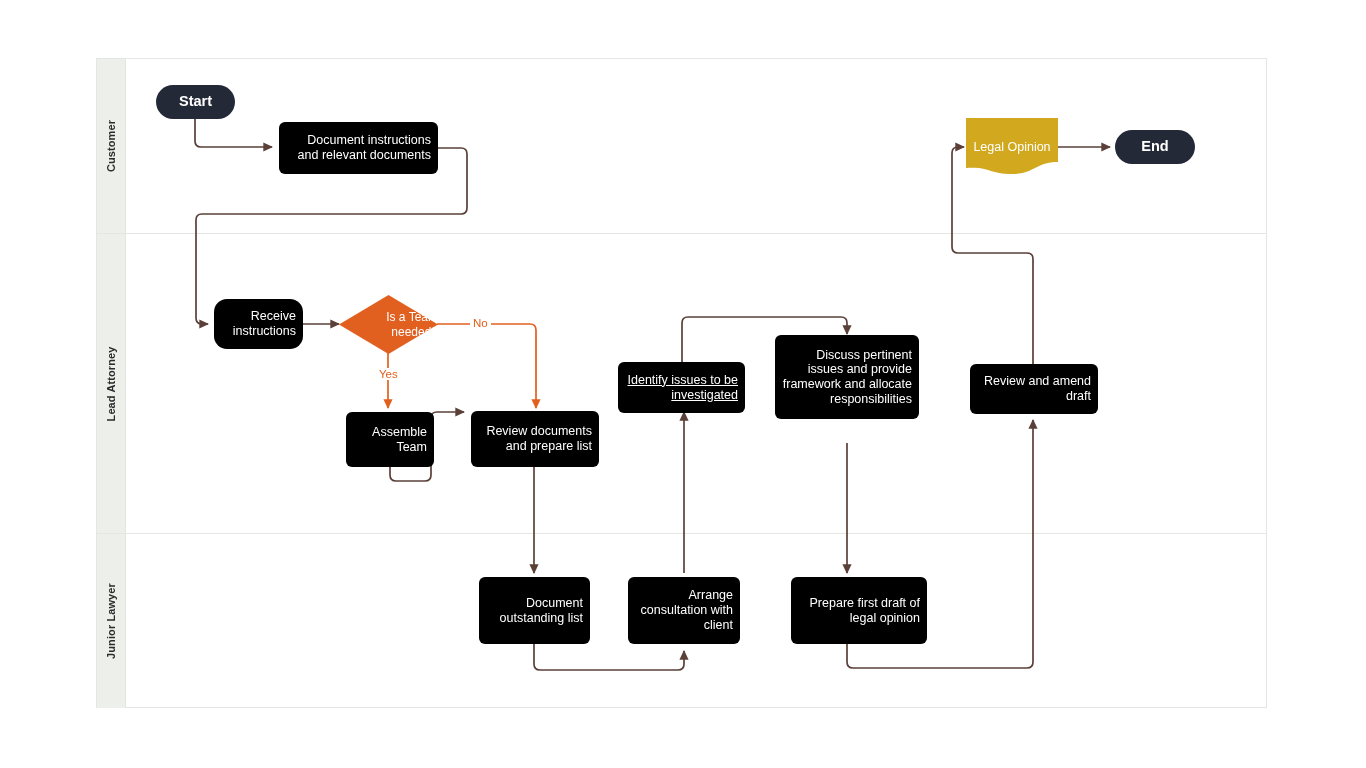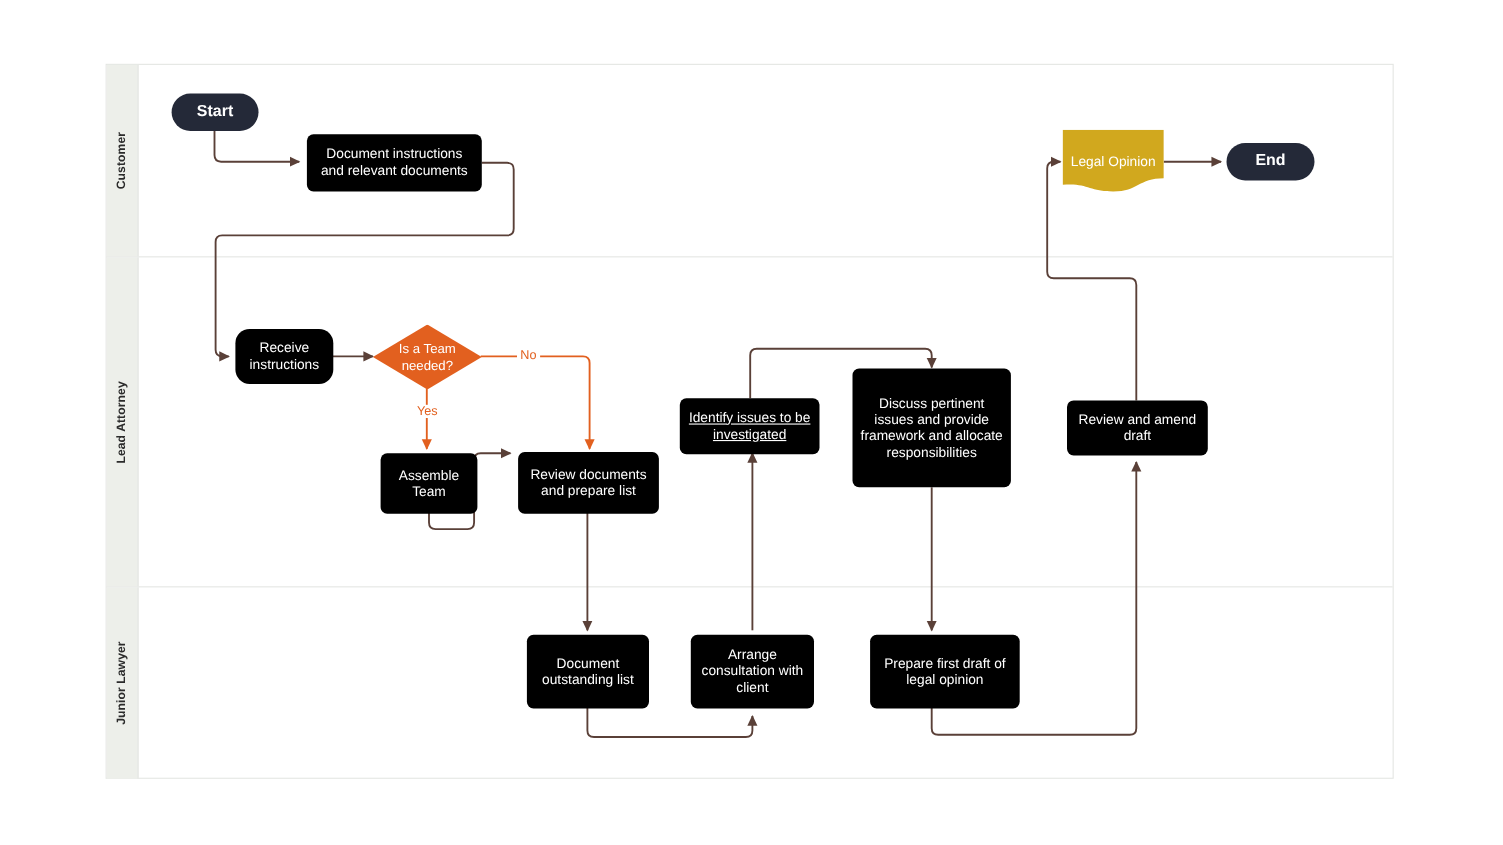--- a/index.html
+++ b/index.html
@@ -60,21 +60,21 @@
     width: 1366px;
     height: 768px;
     pointer-events: none;
   }
   .node {
     position: absolute;
     box-sizing: border-box;
     display: flex;
     align-items: center;
     justify-content: center;
-    text-align: center;
+    text-align: right;
     color: #ffffff;
     line-height: 1.18;
   }
   .node-process {
     background: #000000;
     border-radius: 6px;
     font-size: 12.5px;
     padding: 3px 7px;
   }
   .node-terminator {
@@ -225,21 +225,21 @@
   </div>
 
   <div class="node node-process" style="left:471px; top:411px; width:128px; height:56px;">
     <span>Review documents and prepare list</span>
   </div>
 
   <div class="node node-process" style="left:618px; top:362px; width:127px; height:51px;text-decoration:underline;">
     <span>Identify issues to be investigated</span>
   </div>
 
-  <div class="node node-process" style="left:775px; top:335px; width:144px; height:108px;">
+  <div class="node node-process" style="left:775px; top:335px; width:144px; height:84px;">
     <span>Discuss pertinent issues and provide framework and allocate responsibilities</span>
   </div>
 
   <div class="node node-process" style="left:970px; top:364px; width:128px; height:50px;">
     <span>Review and amend draft</span>
   </div>
 
   <div class="node node-process" style="left:628px; top:577px; width:112px; height:67px;">
     <span>Arrange consultation with client</span>
   </div>

